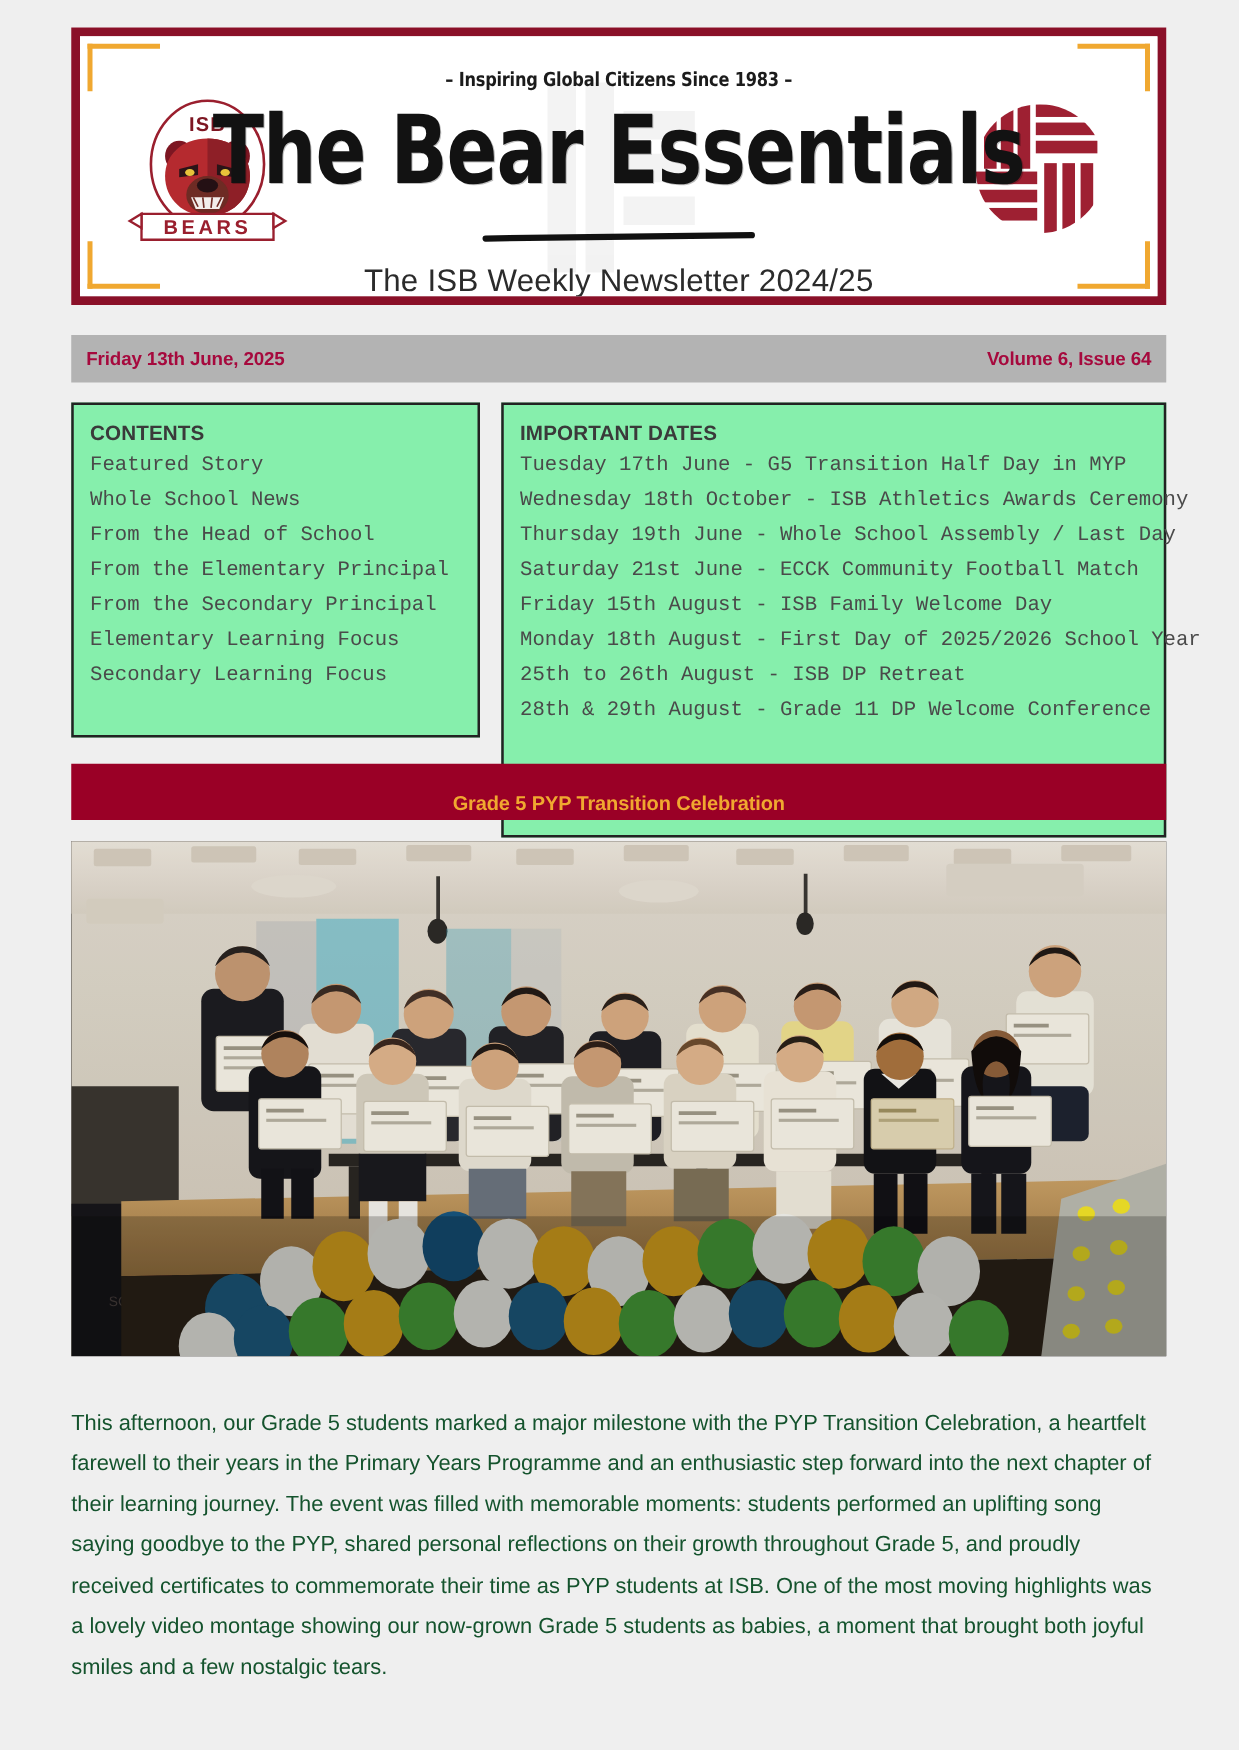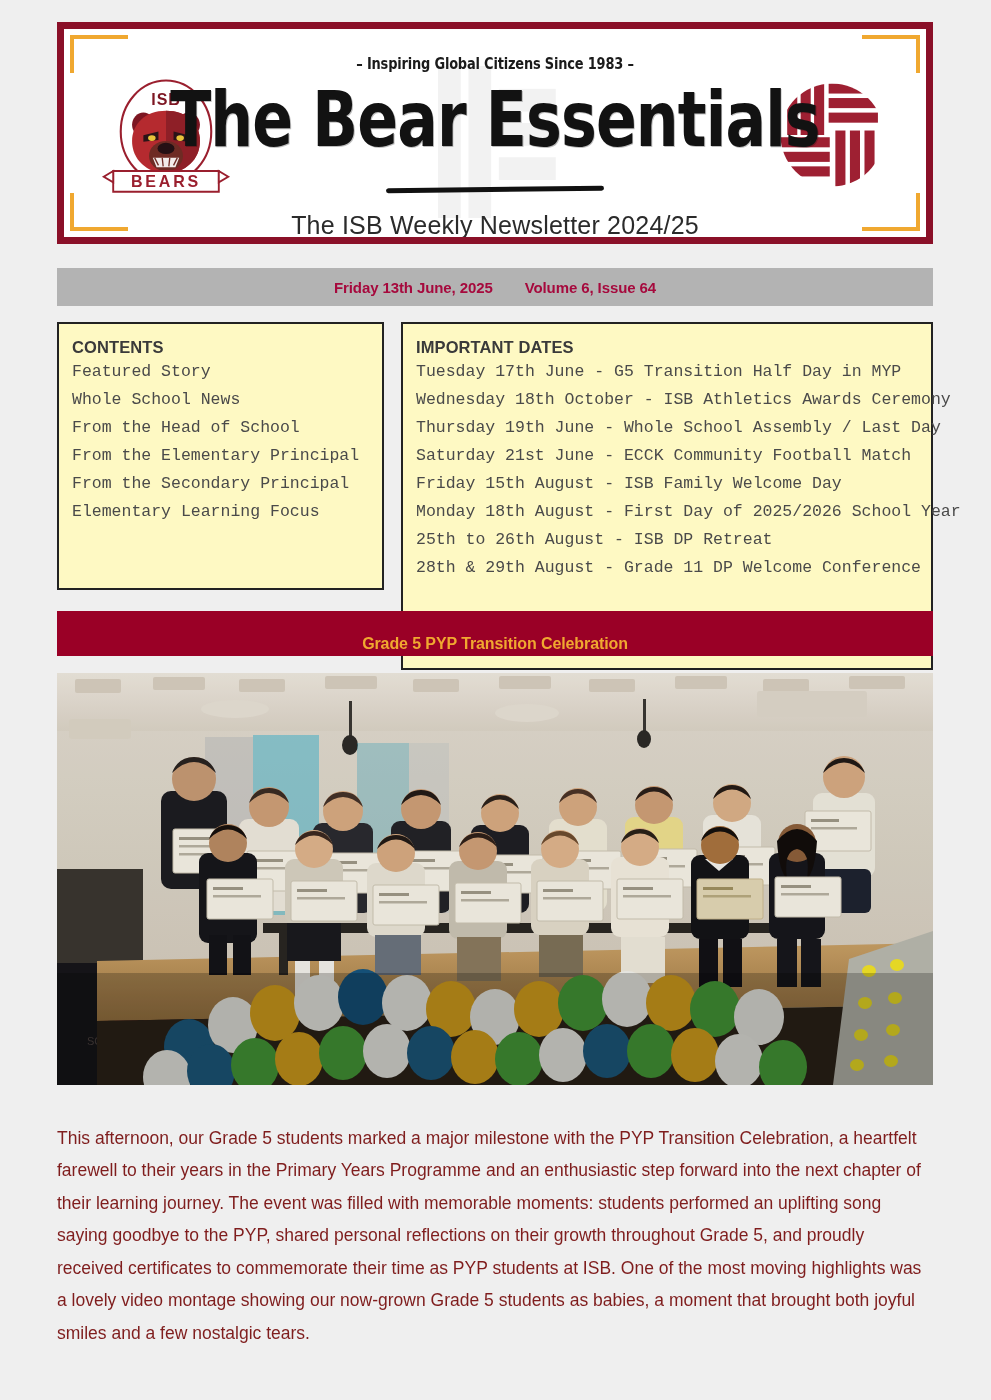--- a/index.html
+++ b/index.html
@@ -129,21 +129,21 @@
   
   .date-bar {
     position: absolute;
     left: 57px;
     top: 268px;
     width: 876px;
     height: 38px;
     background: #b3b3b3;
     display: flex;
     align-items: center;
-    justify-content: center;
+    justify-content: space-between;
     padding: 0 12px;
     box-sizing: border-box;
     gap: 32px;
   }
   .date-bar span {
     font-weight: bold;
     font-size: 15px;
     color: #a6093d;
     letter-spacing: -0.1px;
   }
@@ -151,21 +151,21 @@
   
   .boxes {
     position: absolute;
     left: 57px;
     top: 322px;
     width: 876px;
     display: flex;
     gap: 17px;
   }
   .box {
-    background: #fef9c3;
+    background: #86efac;
     border: 2px solid #222222;
     box-sizing: border-box;
     padding: 14px 0 12px 13px;
   }
   .box.contents  { width: 327px; height: 268px; }
   .box.dates     { width: 532px; height: 348px; }
   .box h3 {
     margin: 0 0 1px 0;
     font-size: 16.5px;
     font-weight: bold;
@@ -218,21 +218,21 @@
   .photo svg { display: block; width: 100%; height: 100%; }
 
   
   .body-text {
     position: absolute;
     left: 57px;
     top: 1104px;
     width: 876px;
     font-size: 17.5px;
     line-height: 32.5px;
-    color: #7f1d1d;
+    color: #14532d;
     text-align: left;
   }
 </style>
 </head>
 <body>
 
 <div class="page">
 
   <div class="masthead">
     <div class="masthead-inner">
@@ -315,20 +315,21 @@
 
     <div class="box contents">
       <h3>CONTENTS</h3>
       <ul>
         <li>Featured Story</li>
         <li>Whole School News</li>
         <li>From the Head of School</li>
         <li>From the Elementary Principal</li>
         <li>From the Secondary Principal</li>
         <li>Elementary Learning Focus</li>
+        <li>Secondary Learning Focus</li>
       </ul>
     </div>
 
     <div class="box dates">
       <h3>IMPORTANT DATES</h3>
       <ul>
         <li>Tuesday 17th June - G5 Transition Half Day in MYP</li>
         <li>Wednesday 18th October - ISB Athletics Awards Ceremony</li>
         <li>Thursday 19th June - Whole School Assembly / Last Day</li>
         <li>Saturday 21st June - ECCK Community Football Match</li>

